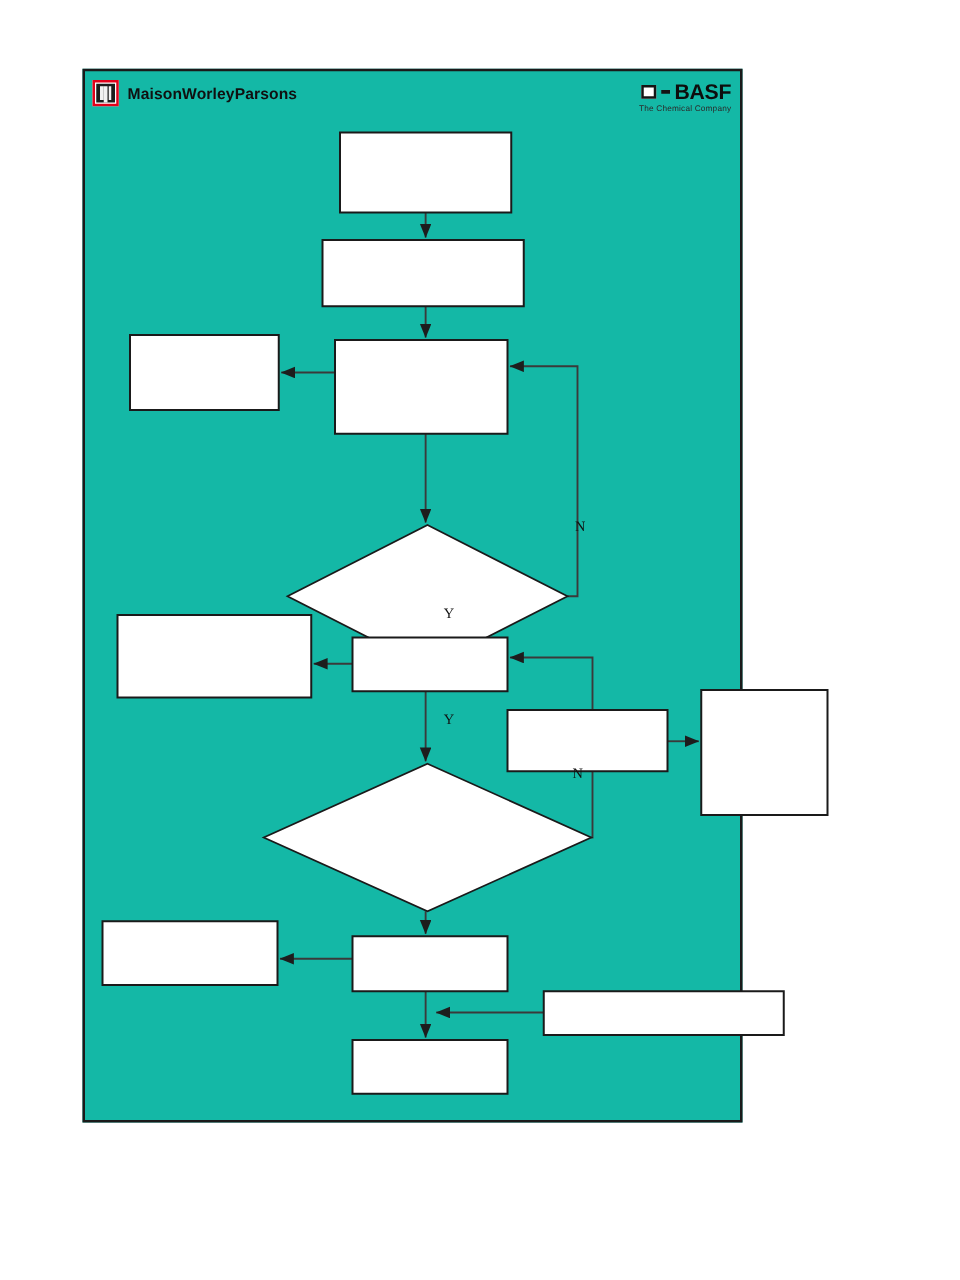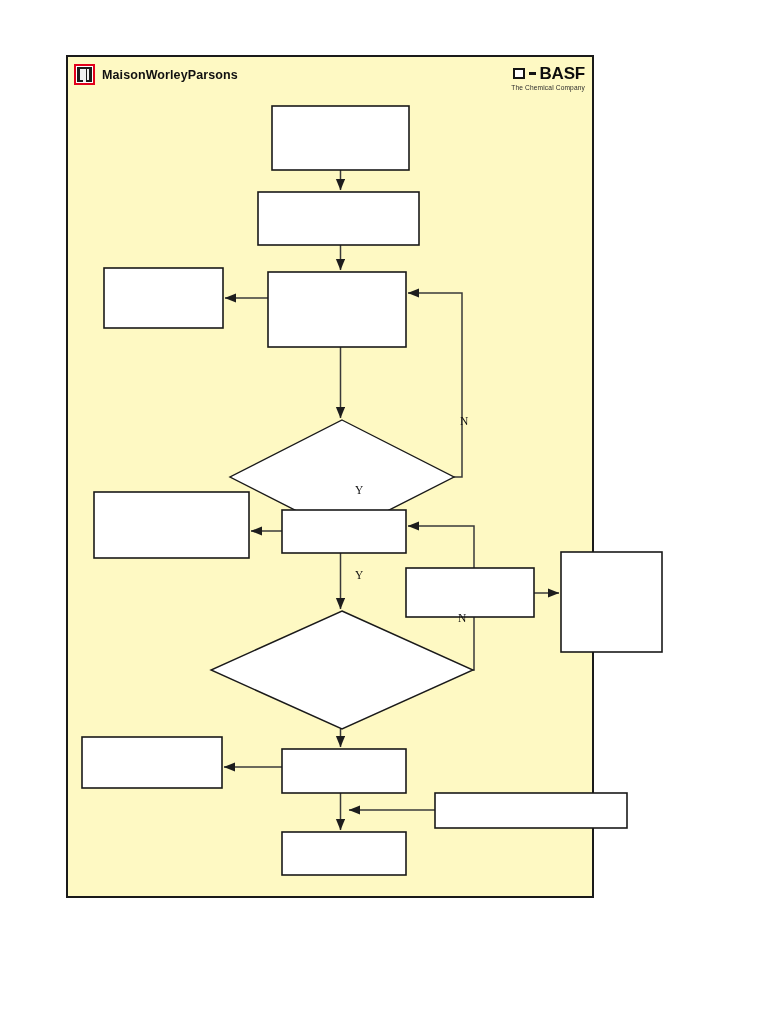--- a/index.html
+++ b/index.html
@@ -17,21 +17,21 @@
   }
 
   
   #page-sheet {
     position: absolute;
     left: 66px;
     top: 55px;
     width: 528px;
     height: 843px;
     border: 2px solid #1a1a1a;
-    background: #fef9c3;
+    background: #14b8a6;
     box-sizing: border-box;
     text-decoration: underline;
   }
 
   
   #header {
     position: absolute;
     left: 0;
     top: 0;
     width: 100%;

